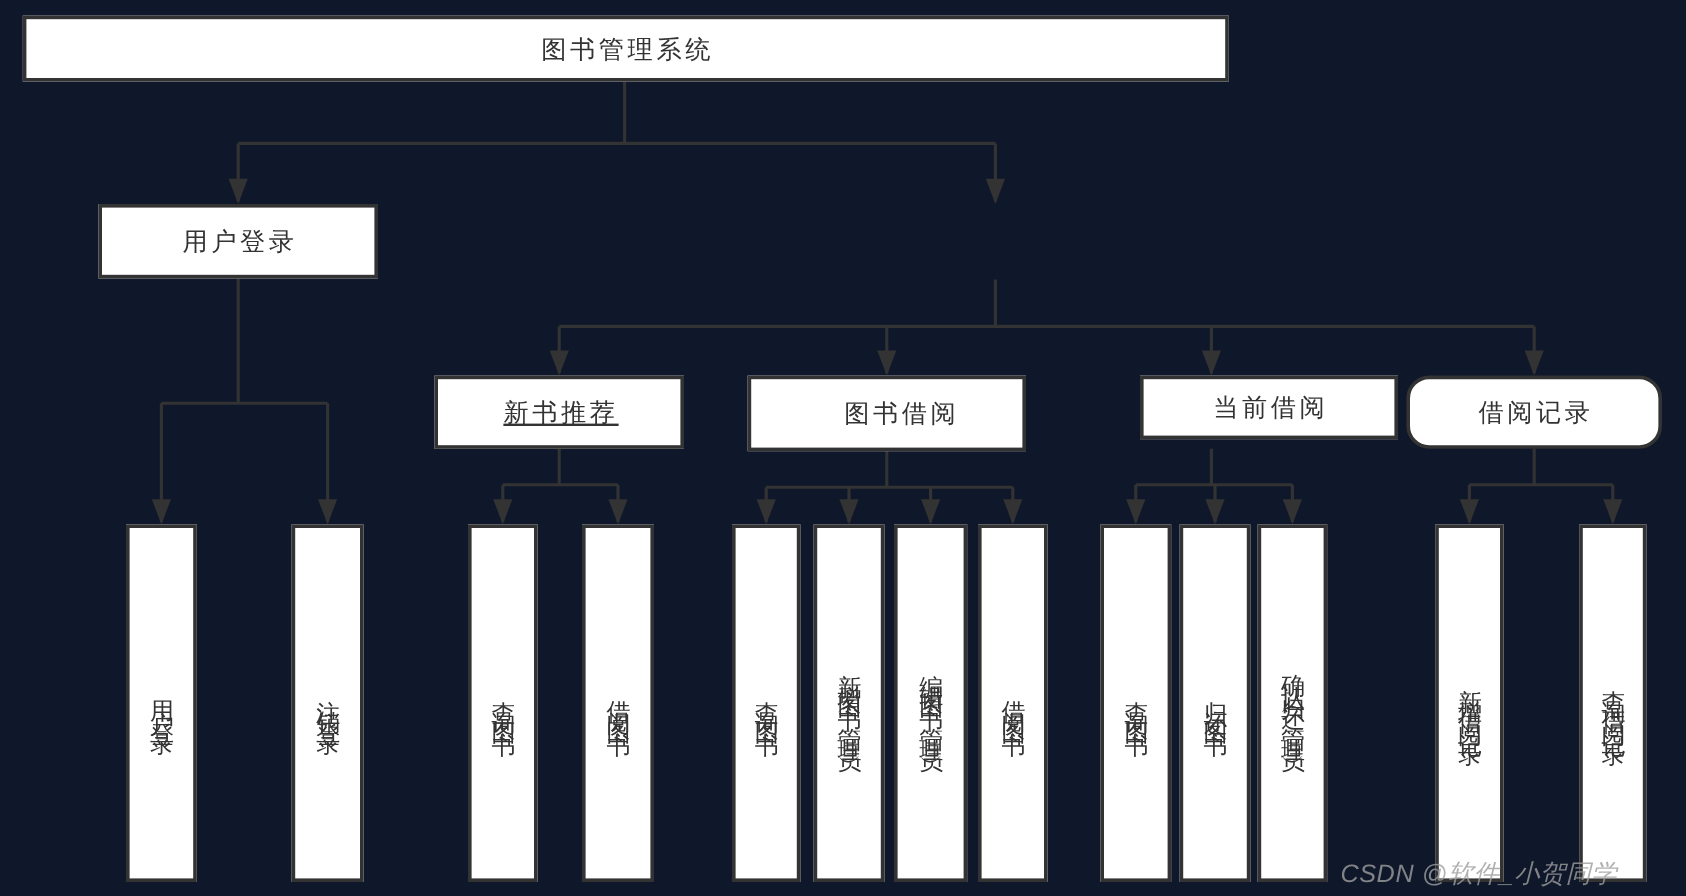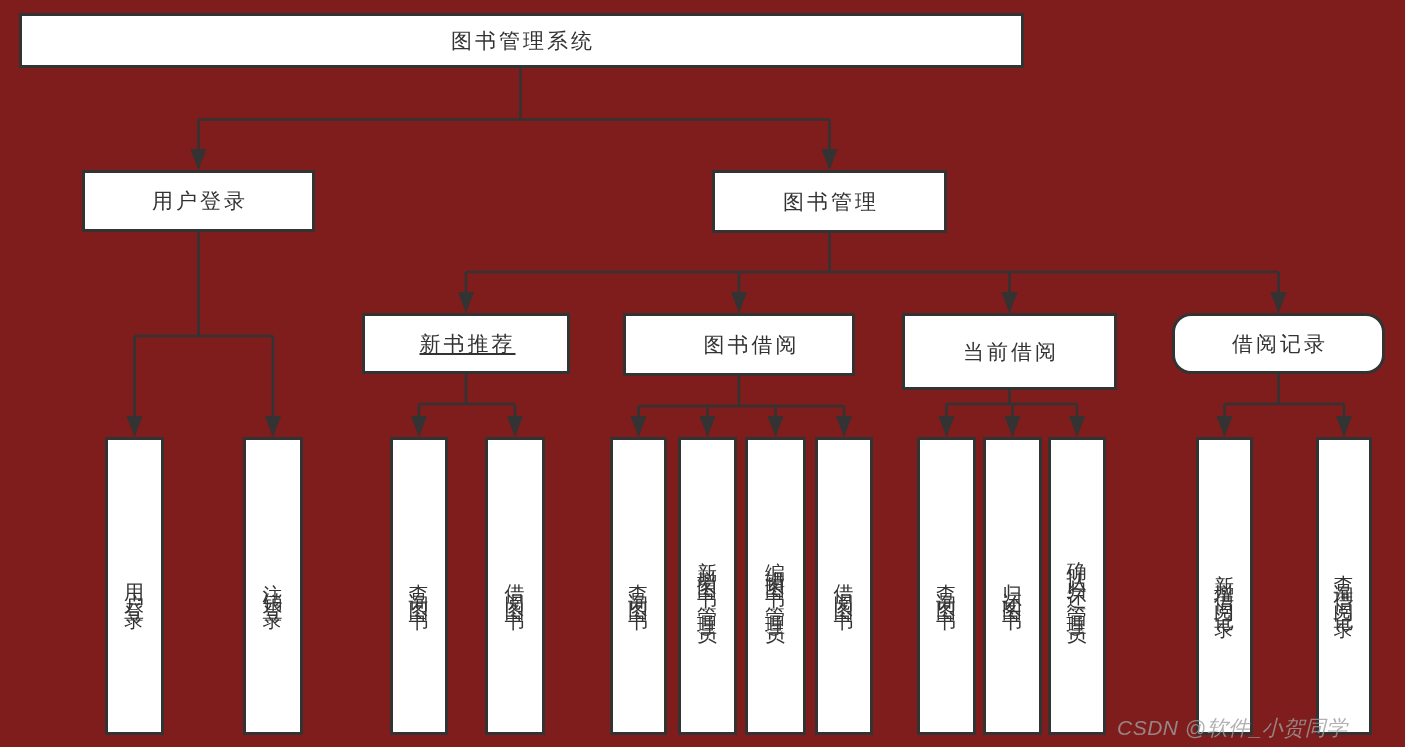--- a/index.html
+++ b/index.html
@@ -5,21 +5,21 @@
   html, body {
     margin: 0;
     padding: 0;
     background: #ffffff;
     font-family: "Liberation Sans", "DejaVu Sans", sans-serif;
   }
   .stage {
     position: relative;
     width: 1405px;
     height: 747px;
-    background: #7f1d1d;
+    background: #0f172a;
     overflow: hidden;
   }
   .connectors {
     position: absolute;
     left: 0; top: 0;
     width: 1405px; height: 747px;
     z-index: 1;
   }
   .connectors path {
     fill: none;
@@ -102,25 +102,24 @@
         <polygon points="1004.5,416 1020.5,416 1012.5,437"></polygon>
         <polygon points="1069,416 1085,416 1077,437"></polygon>
         <polygon points="1216.5,416 1232.5,416 1224.5,437"></polygon>
         <polygon points="1336,416 1352,416 1344,437"></polygon>
       </g>
   </svg>
 
   <div class="node hbox" style="left:19px; top:13px; width:1005px; height:55px;">图书管理系统</div>
 
   <div class="node hbox" style="left:82px; top:170px; width:233px; height:62px;">用户登录</div>
-  <div class="node hbox" style="left:712px; top:170px; width:235px; height:63px;">图书管理</div>
 
   <div class="node hbox" style="left:362px; top:313px; width:208px; height:61px;text-decoration:underline;">新书推荐</div>
   <div class="node hbox" style="left:623px; top:313px; width:232px; height:63px;padding-left:22px;">图书借阅</div>
-  <div class="node hbox" style="left:902px; top:313px; width:215px; height:77px;">当前借阅</div>
+  <div class="node hbox" style="left:950px; top:313px; width:215px; height:53px;">当前借阅</div>
   <div class="node hbox" style="left:1172px; top:313px; width:213px; height:61px;border-radius:19px;">借阅记录</div>
 
   <div class="node vbox" style="left:105px; width:59px;">用户登录</div>
   <div class="node vbox" style="left:243px; width:60px;">注销登录</div>
 
   <div class="node vbox" style="left:390px; width:58px;">查询图书</div>
   <div class="node vbox" style="left:485px; width:60px;">借阅图书</div>
 
   <div class="node vbox" style="left:610px; width:57px;">查询图书</div>
   <div class="node vbox" style="left:678px; width:59px;">新增图书（管理员）</div>

